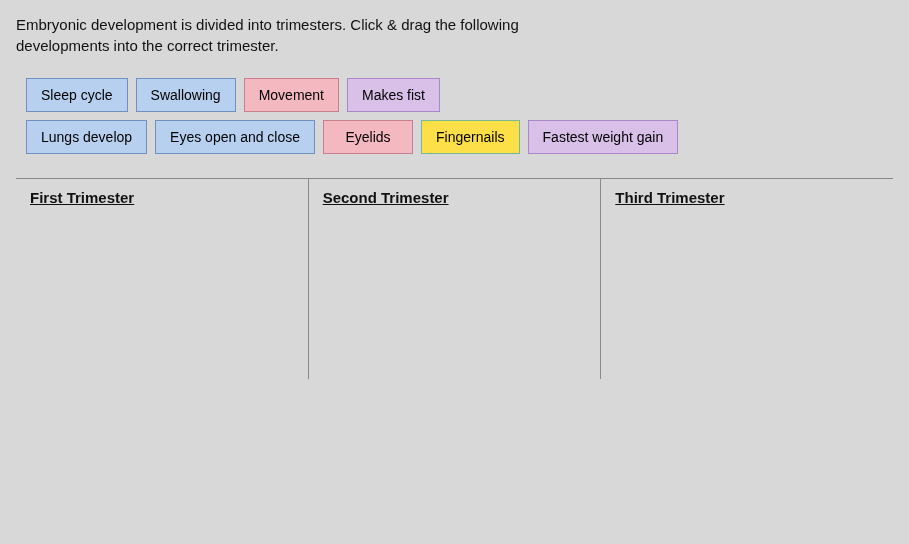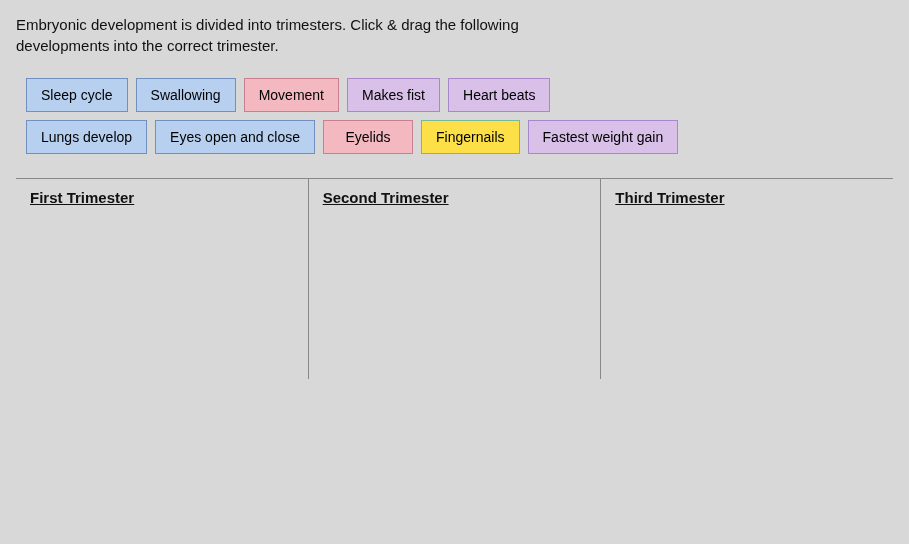--- a/index.html
+++ b/index.html
@@ -86,21 +86,20 @@
     <span>Embryonic development is divided into trimesters.  Click &amp; drag the following</span><br>
     <span>developments into the correct trimester.</span>
   </div>
 
   <div class="drag-items-area">
     <div class="drag-row" id="row1">
         <div class="drag-card card-blue" draggable="true">Sleep cycle</div>
         <div class="drag-card card-blue" draggable="true">Swallowing</div>
         <div class="drag-card card-pink" draggable="true">Movement</div>
         <div class="drag-card card-lavender" draggable="true">Makes fist</div>
-        <div class="drag-card card-lavender" draggable="true">Heart beats</div>
       </div>
     <div class="drag-row" id="row2">
         <div class="drag-card card-blue" draggable="true">Lungs develop</div>
         <div class="drag-card card-blue" draggable="true">Eyes open and close</div>
         <div class="drag-card card-pink" draggable="true">Eyelids</div>
         <div class="drag-card card-green" draggable="true">Fingernails</div>
         <div class="drag-card card-lavender" draggable="true">Fastest weight gain</div>
       </div>
   </div>
 

